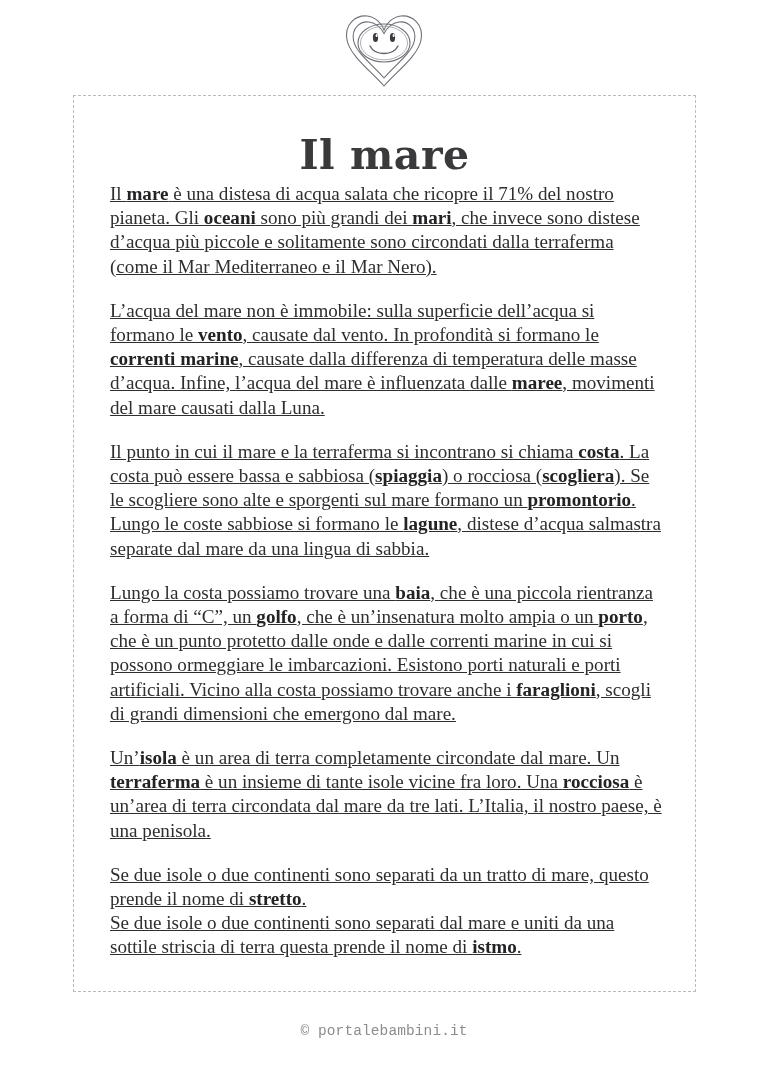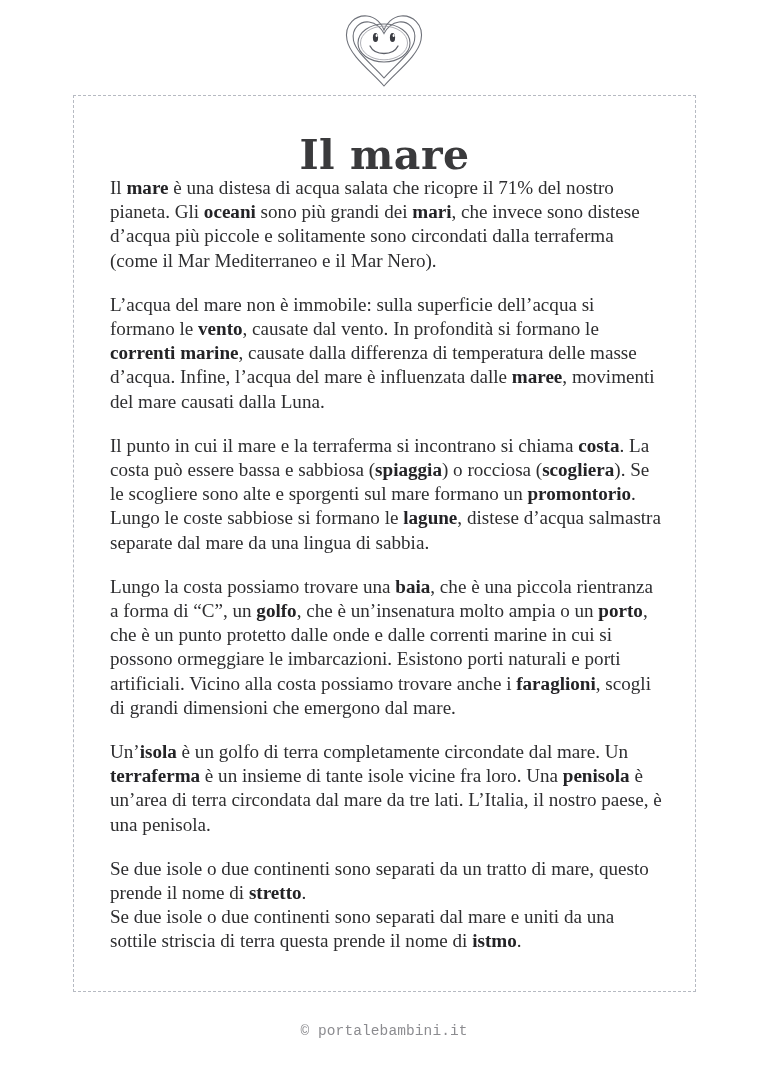--- a/index.html
+++ b/index.html
@@ -61,21 +61,22 @@
     position: absolute;
     left: 110px;
     top: 172px;
     width: 553px;
     font-size: 19.1px;
     line-height: 24.2px;
     color: #2e2e30;
     text-align: left;
   }
   #article p {
-    margin: 4px 0 20px 0;
+    margin: 10px 0 20px 0;
+    text-decoration: underline;
   }
   #article p:last-child { margin-bottom: 0; }
   #article b, #article strong {
     font-weight: bold;
     color: #232326;
   }
 
   
   #footer-credit {
     position: absolute;
@@ -117,17 +118,17 @@
 
 <div id="sheet-frame"></div>
 
 <h1 id="page-title">Il mare</h1>
 
 <div id="article">
     <p><span>Il </span><b>mare</b><span> è una distesa di acqua salata che ricopre il 71% del nostro pianeta. Gli </span><b>oceani</b><span> sono più grandi dei </span><b>mari</b><span>, che invece sono distese d’acqua più piccole e solitamente sono circondati dalla terraferma (come il Mar Mediterraneo e il Mar Nero).</span></p>
     <p><span>L’acqua del mare non è immobile: sulla superficie dell’acqua si formano le </span><b>vento</b><span>, causate dal vento. In profondità si formano le </span><b>correnti marine</b><span>, causate dalla differenza di temperatura delle masse d’acqua. Infine, l’acqua del mare è influenzata dalle </span><b>maree</b><span>, movimenti del mare causati dalla Luna.</span></p>
     <p><span>Il punto in cui il mare e la terraferma si incontrano si chiama </span><b>costa</b><span>. La costa può essere bassa e sabbiosa (</span><b>spiaggia</b><span>) o rocciosa (</span><b>scogliera</b><span>). Se le scogliere sono alte e sporgenti sul mare formano un </span><b>promontorio</b><span>. Lungo le coste sabbiose si formano le </span><b>lagune</b><span>, distese d’acqua salmastra separate dal mare da una lingua di sabbia.</span></p>
     <p><span>Lungo la costa possiamo trovare una </span><b>baia</b><span>, che è una piccola rientranza a forma di “C”, un </span><b>golfo</b><span>, che è un’insenatura molto ampia o un </span><b>porto</b><span>, che è un punto protetto dalle onde e dalle correnti marine in cui si possono ormeggiare le imbarcazioni. Esistono porti naturali e porti artificiali. Vicino alla costa possiamo trovare anche i </span><b>faraglioni</b><span>, scogli di grandi dimensioni che emergono dal mare.</span></p>
-    <p><span>Un’</span><b>isola</b><span> è un golfo di terra completamente circondate dal mare. Un </span><b>terraferma</b><span> è un insieme di tante isole vicine fra loro. Una </span><b>penisola</b><span> è un’area di terra circondata dal mare da tre lati. L’Italia, il nostro paese, è una penisola.</span></p>
+    <p><span>Un’</span><b>isola</b><span> è un area di terra completamente circondate dal mare. Un </span><b>terraferma</b><span> è un insieme di tante isole vicine fra loro. Una </span><b>rocciosa</b><span> è un’area di terra circondata dal mare da tre lati. L’Italia, il nostro paese, è una penisola.</span></p>
     <p><span>Se due isole o due continenti sono separati da un tratto di mare, questo prende il nome di </span><b>stretto</b><span>.</span><br><span>Se due isole o due continenti sono separati dal mare e uniti da una sottile striscia di terra questa prende il nome di </span><b>istmo</b><span>.</span></p>
   </div>
 
 <div id="footer-credit">© portalebambini.it</div>
 
 </body></html>

